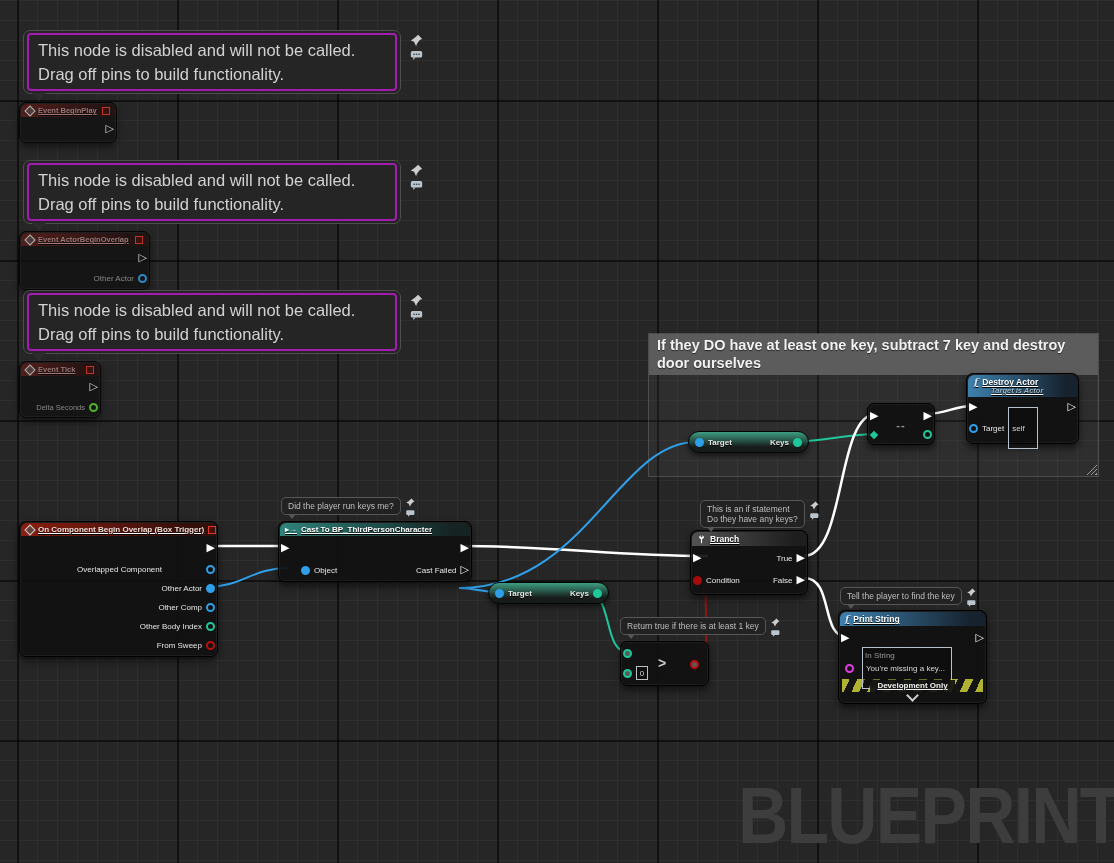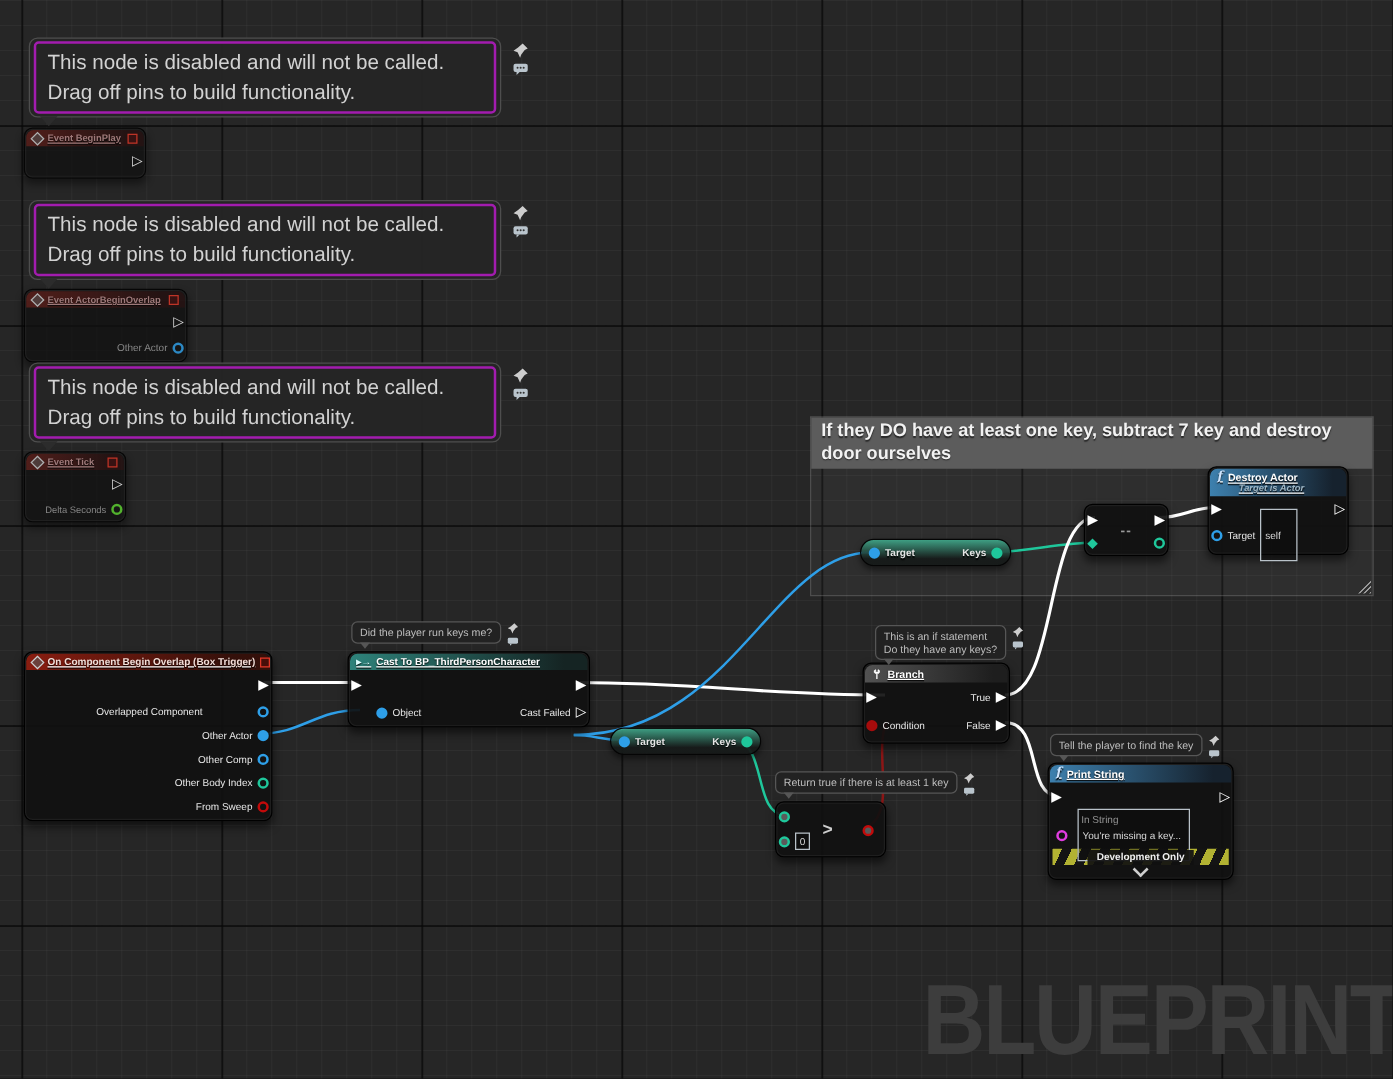--- a/index.html
+++ b/index.html
@@ -87,21 +87,21 @@
   .tipicons{position:absolute;right:-23px;top:3px;display:flex;flex-direction:column;gap:3px;align-items:center;}
   .tipicons.small{right:-15px;top:0;transform:scale(0.72);transform-origin:top right;}
   .bubble{position:absolute;z-index:4;background:rgba(34,34,34,0.97);border:1px solid #565656;
     border-radius:5px;color:#bdbdbd;font-size:8.5px;padding:3px 6px;white-space:nowrap;}
   .btail{position:absolute;left:6px;bottom:-5px;width:0;height:0;
     border-left:4px solid transparent;border-right:4px solid transparent;border-top:5px solid #565656;}
   
   .devbanner{margin:3px 2px 0 2px;height:13px;display:flex;align-items:center;justify-content:center;
     background:repeating-linear-gradient(115deg,#b2b232 0 7px,#141414 7px 14px);}
   .devbanner span{background:rgba(16,16,16,0.92);color:#f0f0f0;font-size:8px;font-weight:bold;
-    padding:0 7px;line-height:12px;}
+    padding:0 7px;line-height:12px;text-decoration:underline;}
   .chev{width:7px;height:7px;border-left:2px solid #cfcfcf;border-bottom:2px solid #cfcfcf;
     transform:rotate(-45deg);margin:-1px auto 2px auto;}
   .opminus{position:absolute;left:0;right:0;top:14px;text-align:center;color:#9a9a9a;
     font-weight:bold;font-size:11px;letter-spacing:1px;}
   .gtsym{position:absolute;left:36px;top:12px;color:#cdcdcd;font-size:14px;font-weight:bold;}
 </style>
 </head>
 <body>
 
 <div id="canvas">

